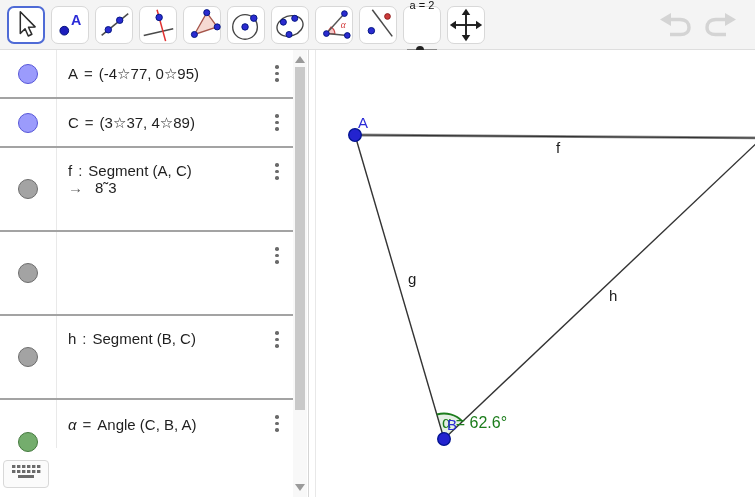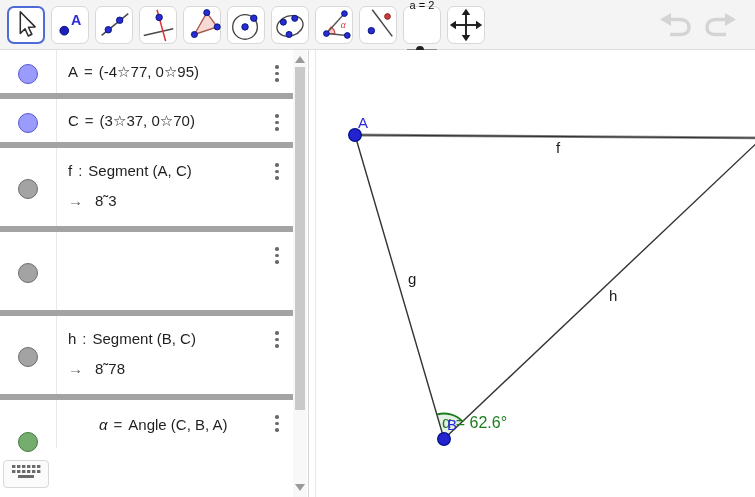--- a/index.html
+++ b/index.html
@@ -16,33 +16,33 @@
   .tbtn svg { display:block; }
   .slider-ic { display:flex; flex-direction:column; align-items:center; width:30px;gap:32px; }
   .slider-ic .lbl { font-size:11px; color:#111; line-height:12px; }
   .slider-ic .track { position:relative; width:30px; height:2px; background:#8a8a8a; margin-top:6px; }
   .slider-ic .knob { position:absolute; left:9px; top:-3px; width:8px; height:8px;
                      border-radius:50%; background:#222; }
   .undoredo { position:absolute; left:656px; top:9px; }
 
   
   .algebra { position:absolute; left:0; top:50px; width:293px; height:447px; background:#fff; }
-  .row { position:relative; display:flex; border-bottom:6px solid #a3a3a3; }
+  .row { position:relative; display:flex; border-bottom:2px solid #a3a3a3; }
   .row.point { height:49px; }
   .row.segment { height:84px; }
-  .row.angle { height:48px; border-bottom:none;gap:31px; }
+  .row.angle { height:48px; border-bottom:none; }
   .gutter { width:57px; flex:none; border-right:1px solid #e9e9e9; position:relative; }
   .toggle { position:absolute; left:18px; width:20px; height:20px; border-radius:50%;
             border:1.5px solid; cursor:pointer; }
   .row.point .toggle { top:14px; }
   .row.segment .toggle { top:31px; }
   .row.angle .toggle { top:32px; }
   .content { flex:1; padding-left:11px; display:flex; flex-direction:column;
              justify-content:center; font-size:15px; color:#1f1f1f; }
-  .row.segment .content { justify-content:flex-start; padding-top:14px; gap:13px; }
+  .row.segment .content { justify-content:flex-start; padding-top:14px; }
   .l1 .sep { margin:0 6px; color:#3a3a3a; }
   .l1 .nm.greek { font-style:italic; }
   .l2 .arr { color:#5f5f5f; margin-right:12px; }
   .kebab { position:absolute; right:8px; top:13px; width:16px; height:22px; background:none;
            border:none; display:flex; flex-direction:column; align-items:center; gap:3px;
            cursor:pointer; padding-top:2px; }
   .kebab i { width:3.5px; height:3.5px; border-radius:50%; background:#6a6a6a; }
 
   
   .vscroll { position:absolute; left:293px; top:50px; width:14px; height:447px; background:#f8f8f8; }
@@ -197,21 +197,21 @@
         <i></i>
         <i></i>
         <i></i>
       </button>
     </div>
     <div class="row point">
       <div class="gutter">
         <span class="toggle" style="background: rgb(155, 155, 252); border-color: rgb(87, 87, 216);"></span>
       </div>
       <div class="content">
-        <div class="l1"><span class="nm">C</span><span class="sep">=</span><span class="val">(3☆37, 0☆70)</span></div>
+        <div class="l1"><span class="nm">C</span><span class="sep">=</span><span class="val">(3☆37, 4☆89)</span></div>
       </div>
       <button class="kebab">
         <i></i>
         <i></i>
         <i></i>
       </button>
     </div>
     <div class="row segment">
       <div class="gutter">
         <span class="toggle" style="background: rgb(163, 163, 163); border-color: rgb(109, 109, 109);"></span>
@@ -237,21 +237,20 @@
         <i></i>
         <i></i>
       </button>
     </div>
     <div class="row segment">
       <div class="gutter">
         <span class="toggle" style="background: rgb(163, 163, 163); border-color: rgb(109, 109, 109);"></span>
       </div>
       <div class="content">
         <div class="l1"><span class="nm">h</span><span class="sep">:</span><span class="val">Segment (B, C)</span></div>
-        <div class="l2"><span class="arr">→</span><span>8˜78</span></div>
       </div>
       <button class="kebab">
         <i></i>
         <i></i>
         <i></i>
       </button>
     </div>
     <div class="row angle">
       <div class="gutter">
         <span class="toggle" style="background: rgb(116, 173, 109); border-color: rgb(69, 122, 63);"></span>

